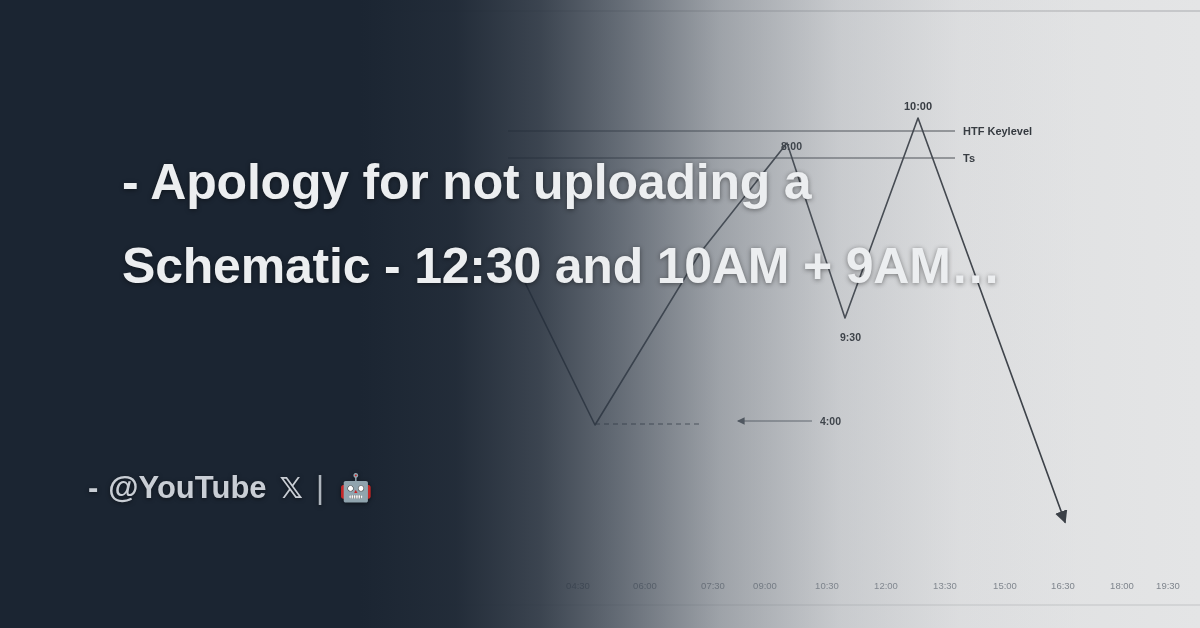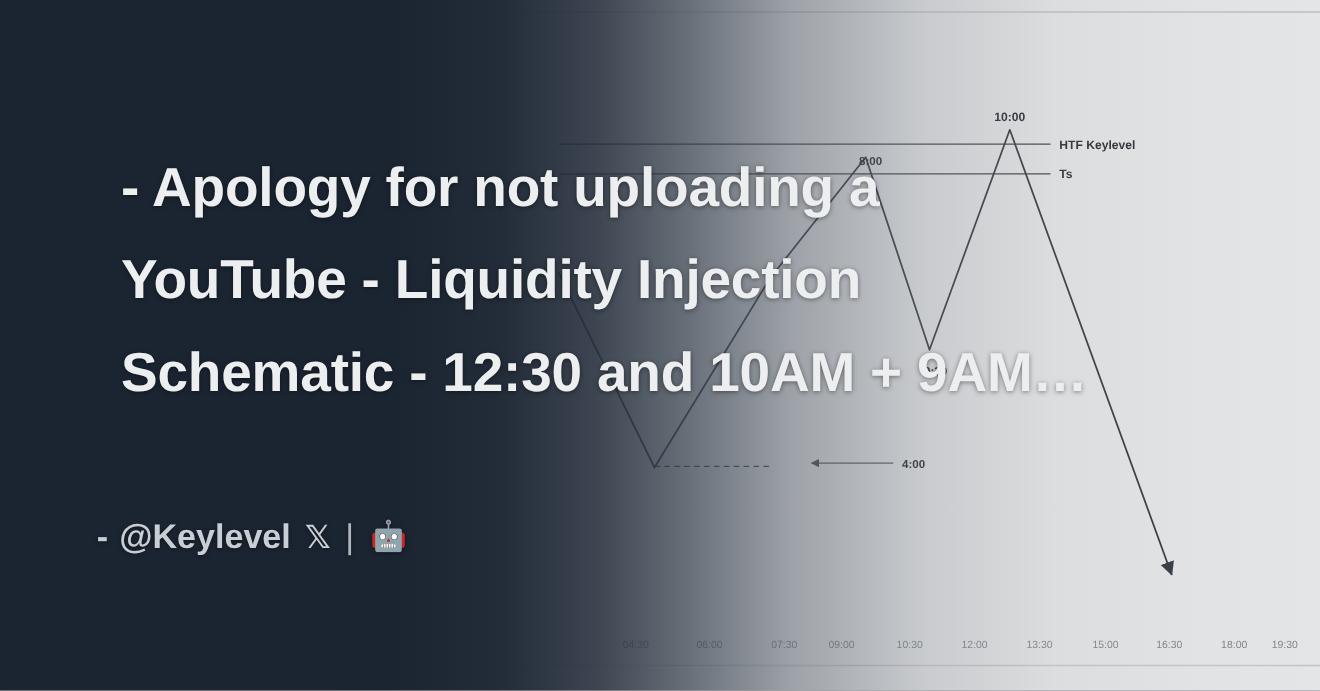--- a/index.html
+++ b/index.html
@@ -61,21 +61,21 @@
     width: 1200px;
     height: 628px;
     z-index: 3;
   }
 
   #headline {
     position: absolute;
     left: 110px;
     top: 128px;
     width: 1000px;
-    margin: 0;
+    margin: 12px;
     font-family: "Liberation Sans", sans-serif;
     font-weight: bold;
     font-size: 50px;
     line-height: 84px;
     letter-spacing: -0.2px;
     color: #eceef0;
     text-shadow: 0 1px 5px rgba(0,0,0,0.45);
     white-space: nowrap;
   }
   #headline .hl-line {
@@ -184,27 +184,26 @@
 
     </svg>
   </div>
 
   <div id="scrim"></div>
 
   <div id="text-layer">
 
     <h1 id="headline">
       <span class="hl-line">- Apology for not uploading a</span>
-      <span class="hl-line">YouTube - Liquidity Injection</span>
       <span class="hl-line">Schematic - 12:30 and 10AM + 9AM…</span>
     </h1>
 
     <div id="byline">
       <span class="dash">-</span>
-      <span class="handle">@Keylevel</span>
+      <span class="handle">@YouTube</span>
       <span class="x-glyph">𝕏</span>
       <span class="pipe">|</span>
       <span class="bot-glyph">🤖</span>
     </div>
 
   </div>
 
 </div>
 
 </body></html>

